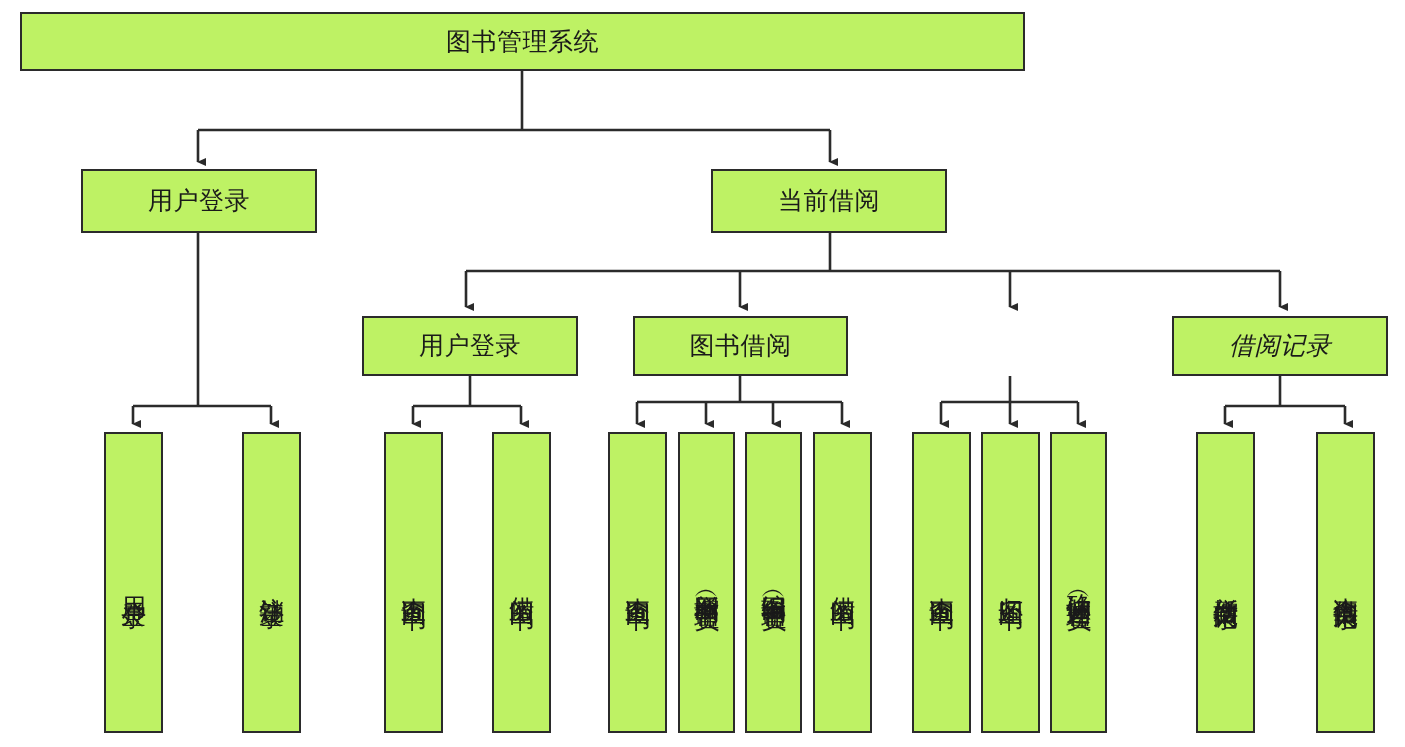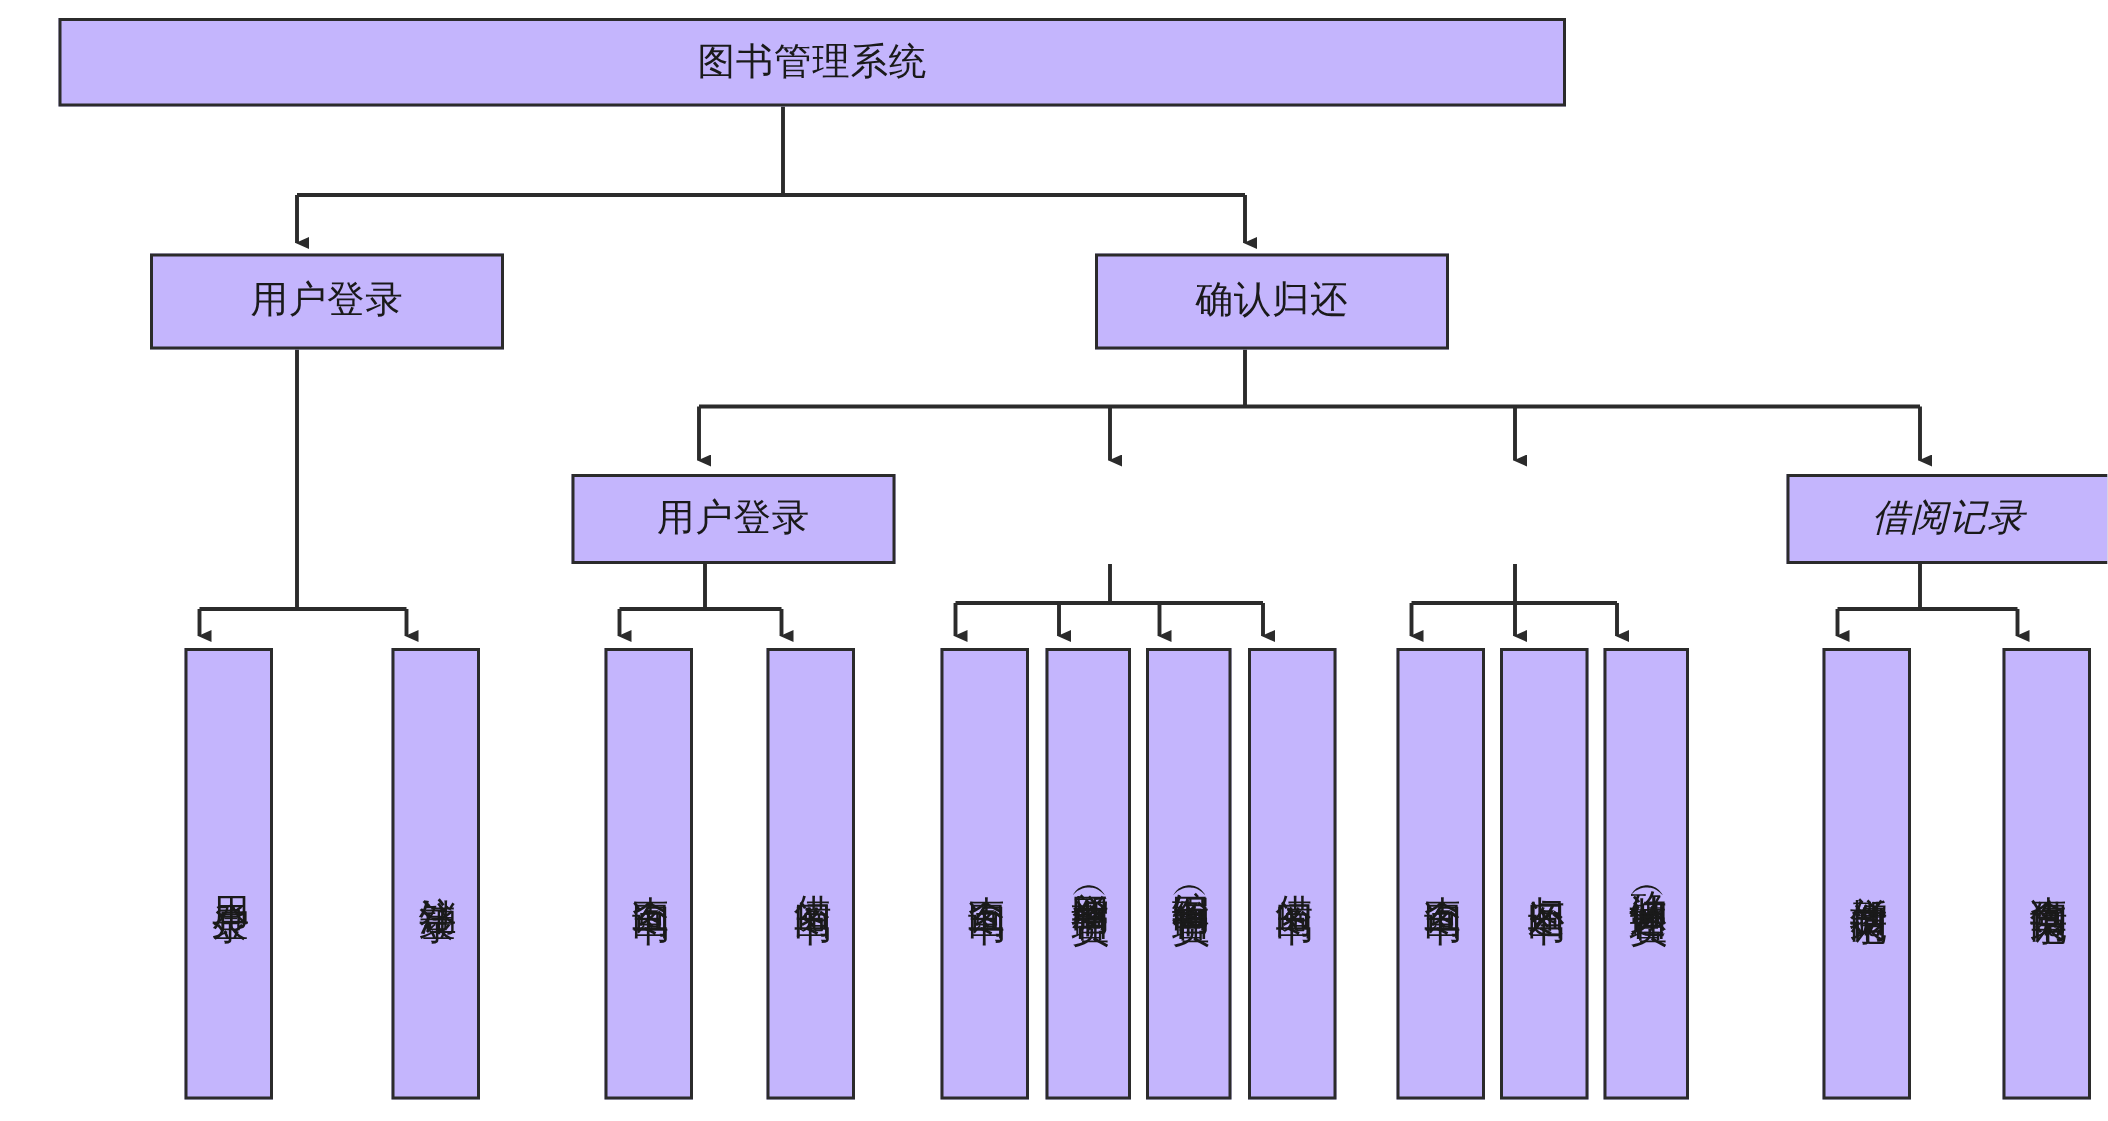--- a/index.html
+++ b/index.html
@@ -22,27 +22,26 @@
     position: absolute;
     left: 0;
     top: 0;
     width: 1405px;
     height: 747px;
     pointer-events: none;
   }
   .node {
     position: absolute;
     box-sizing: border-box;
-    background: #c4b5fd;
+    background: #bef264;
     border: 2.2px solid #2b2b2b;
     display: flex;
     align-items: center;
     justify-content: center;
     color: #1a1a1a;
-    margin-left: 19px;
   }
   .node-label {
     display: block;
     white-space: pre;
     letter-spacing: 0.5px;
   }
   
   .node.horiz .node-label {
     writing-mode: horizontal-tb;
     font-size: 25px;
@@ -136,27 +135,30 @@
 
   <div class="node horiz root" style="left:20px; top:12px; width:1005px; height:59px;">
     <span class="node-label">图书管理系统</span>
   </div>
 
   <div class="node horiz" style="left:81px; top:169px; width:236px; height:64px;">
     <span class="node-label">用户登录</span>
   </div>
 
   <div class="node horiz" style="left:711px; top:169px; width:236px; height:64px;">
-    <span class="node-label">确认归还</span>
+    <span class="node-label">当前借阅</span>
   </div>
 
   <div class="node horiz" style="left:362px; top:316px; width:216px; height:60px;">
     <span class="node-label">用户登录</span>
   </div>
 
+  <div class="node horiz" style="left:633px; top:316px; width:215px; height:60px;">
+    <span class="node-label">图书借阅</span>
+  </div>
 
 
   <div class="node horiz" style="left:1172px; top:316px; width:216px; height:60px;font-style:italic;">
     <span class="node-label">借阅记录</span>
   </div>
 
   <div class="node vert" style="left:104px; top:432px; width:59px; height:301px;">
     <span class="node-label">用户登录</span>
   </div>
 

